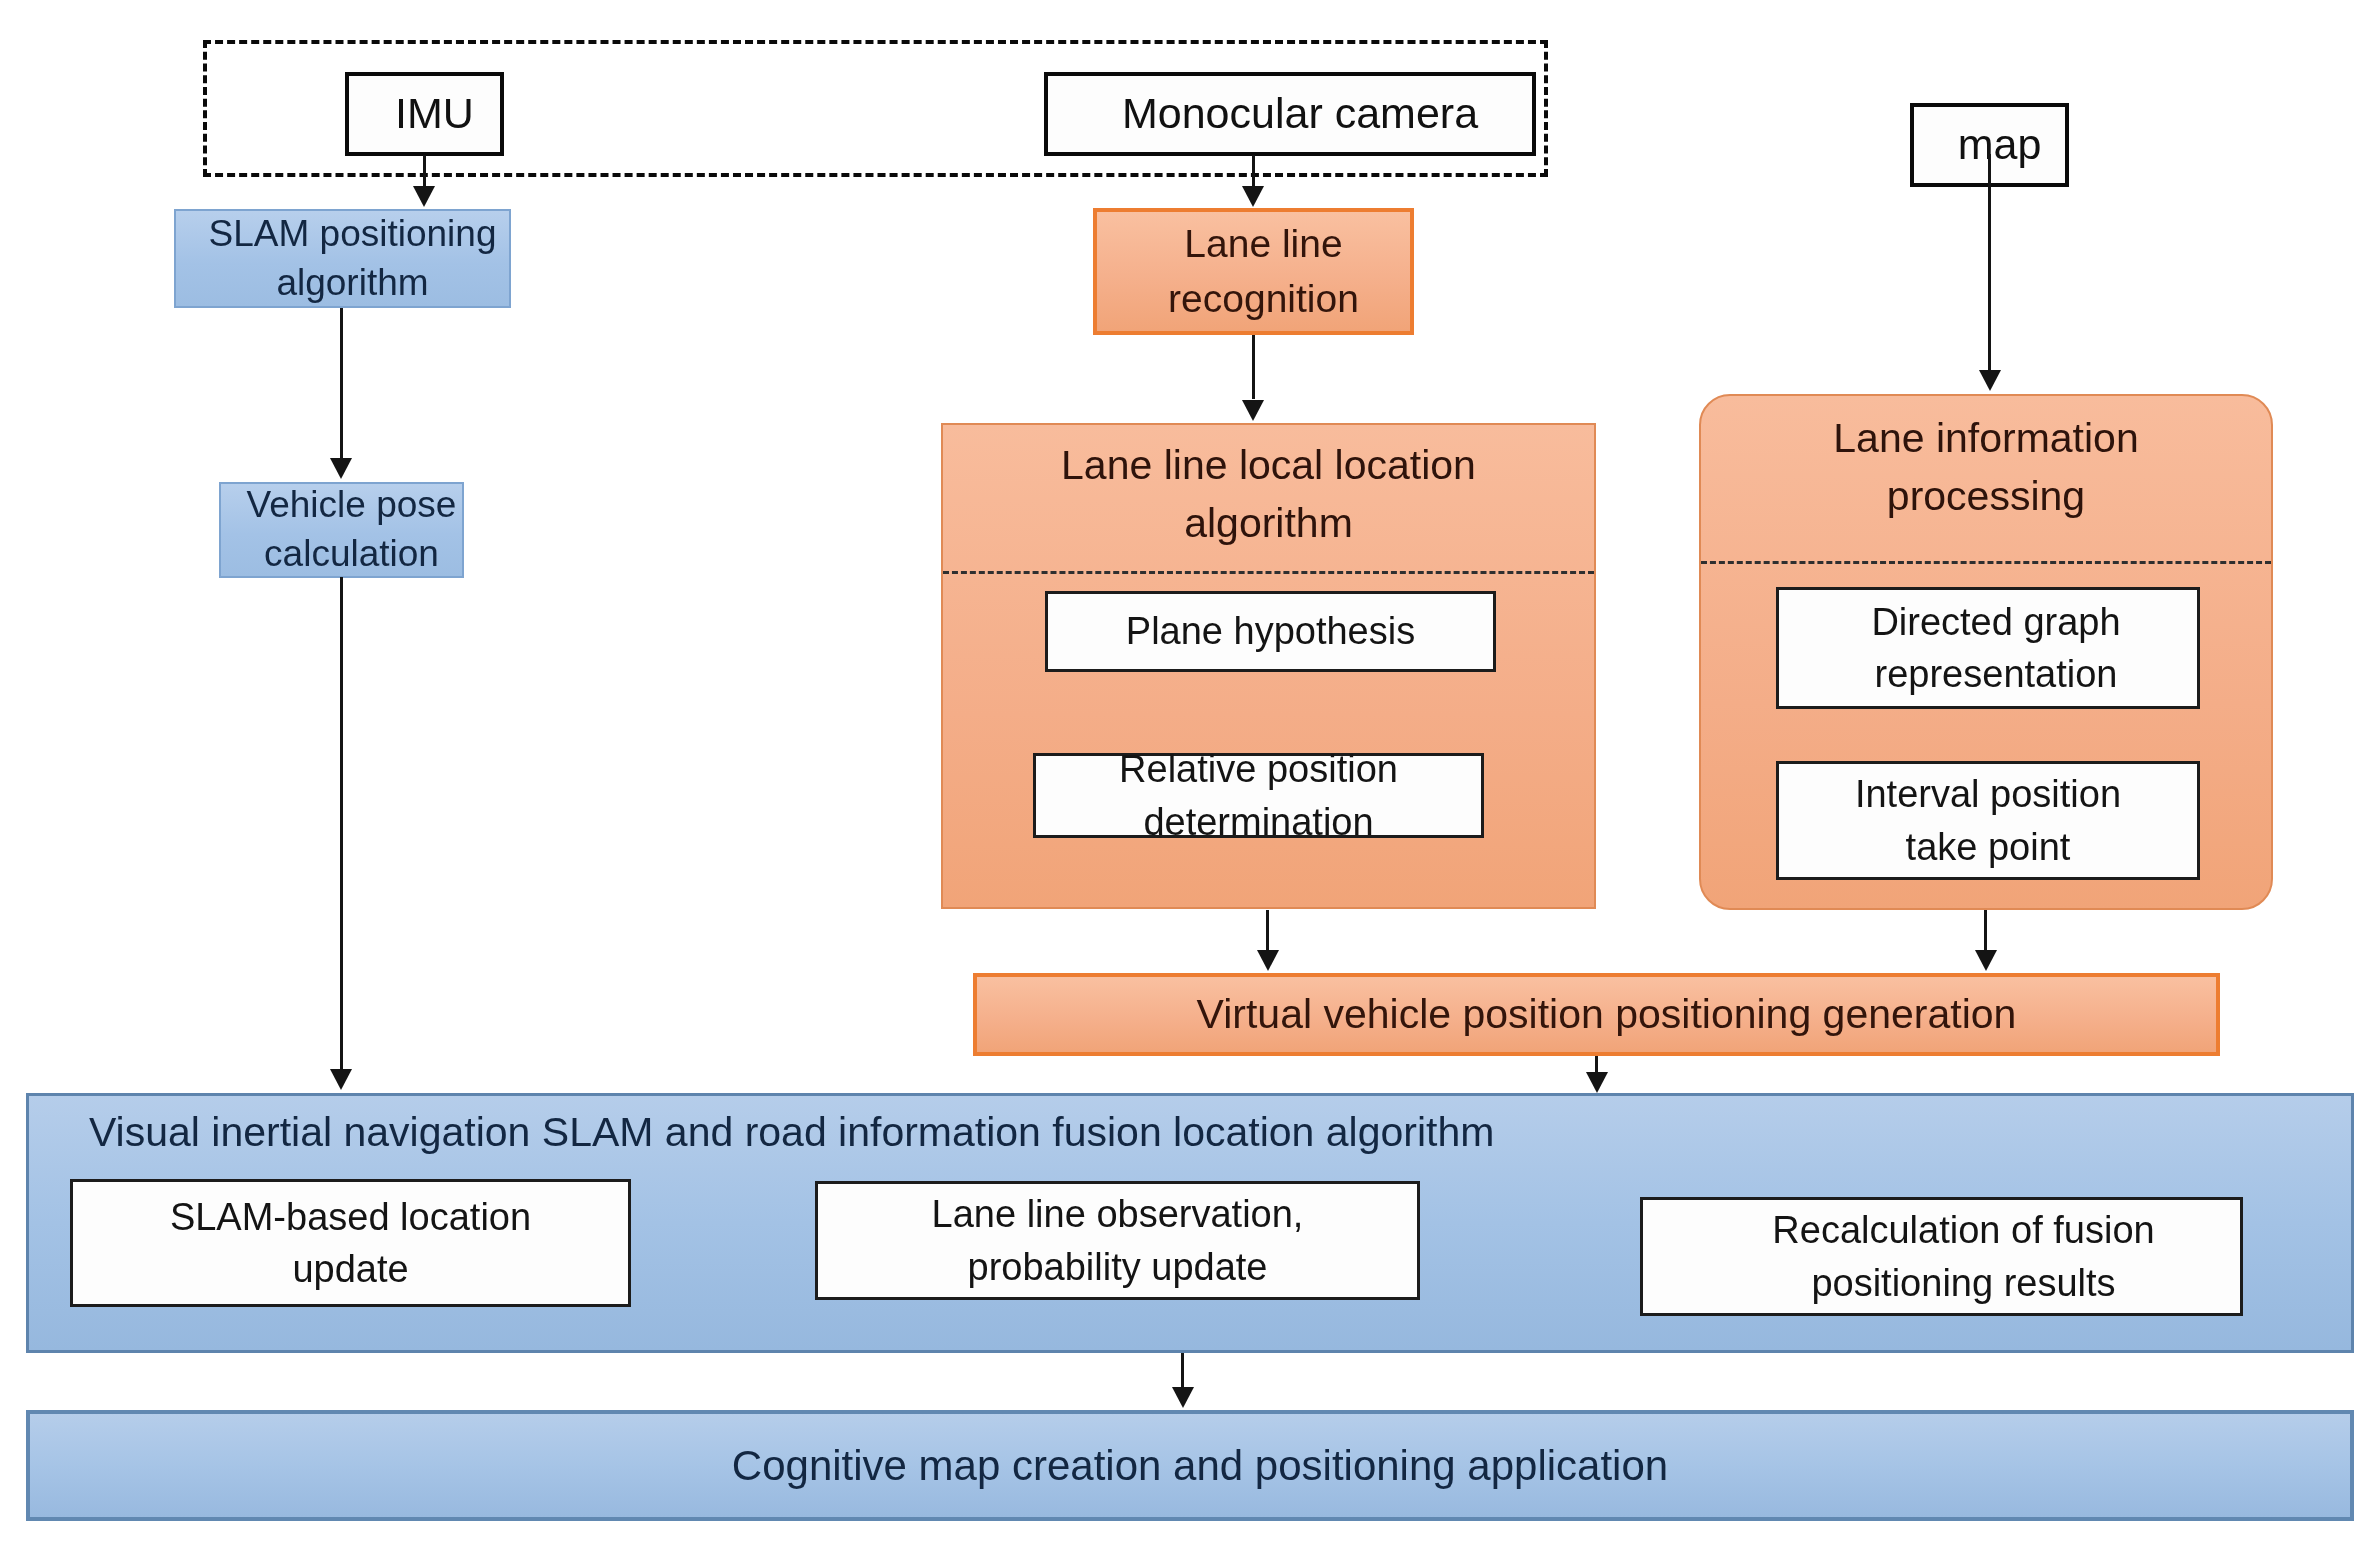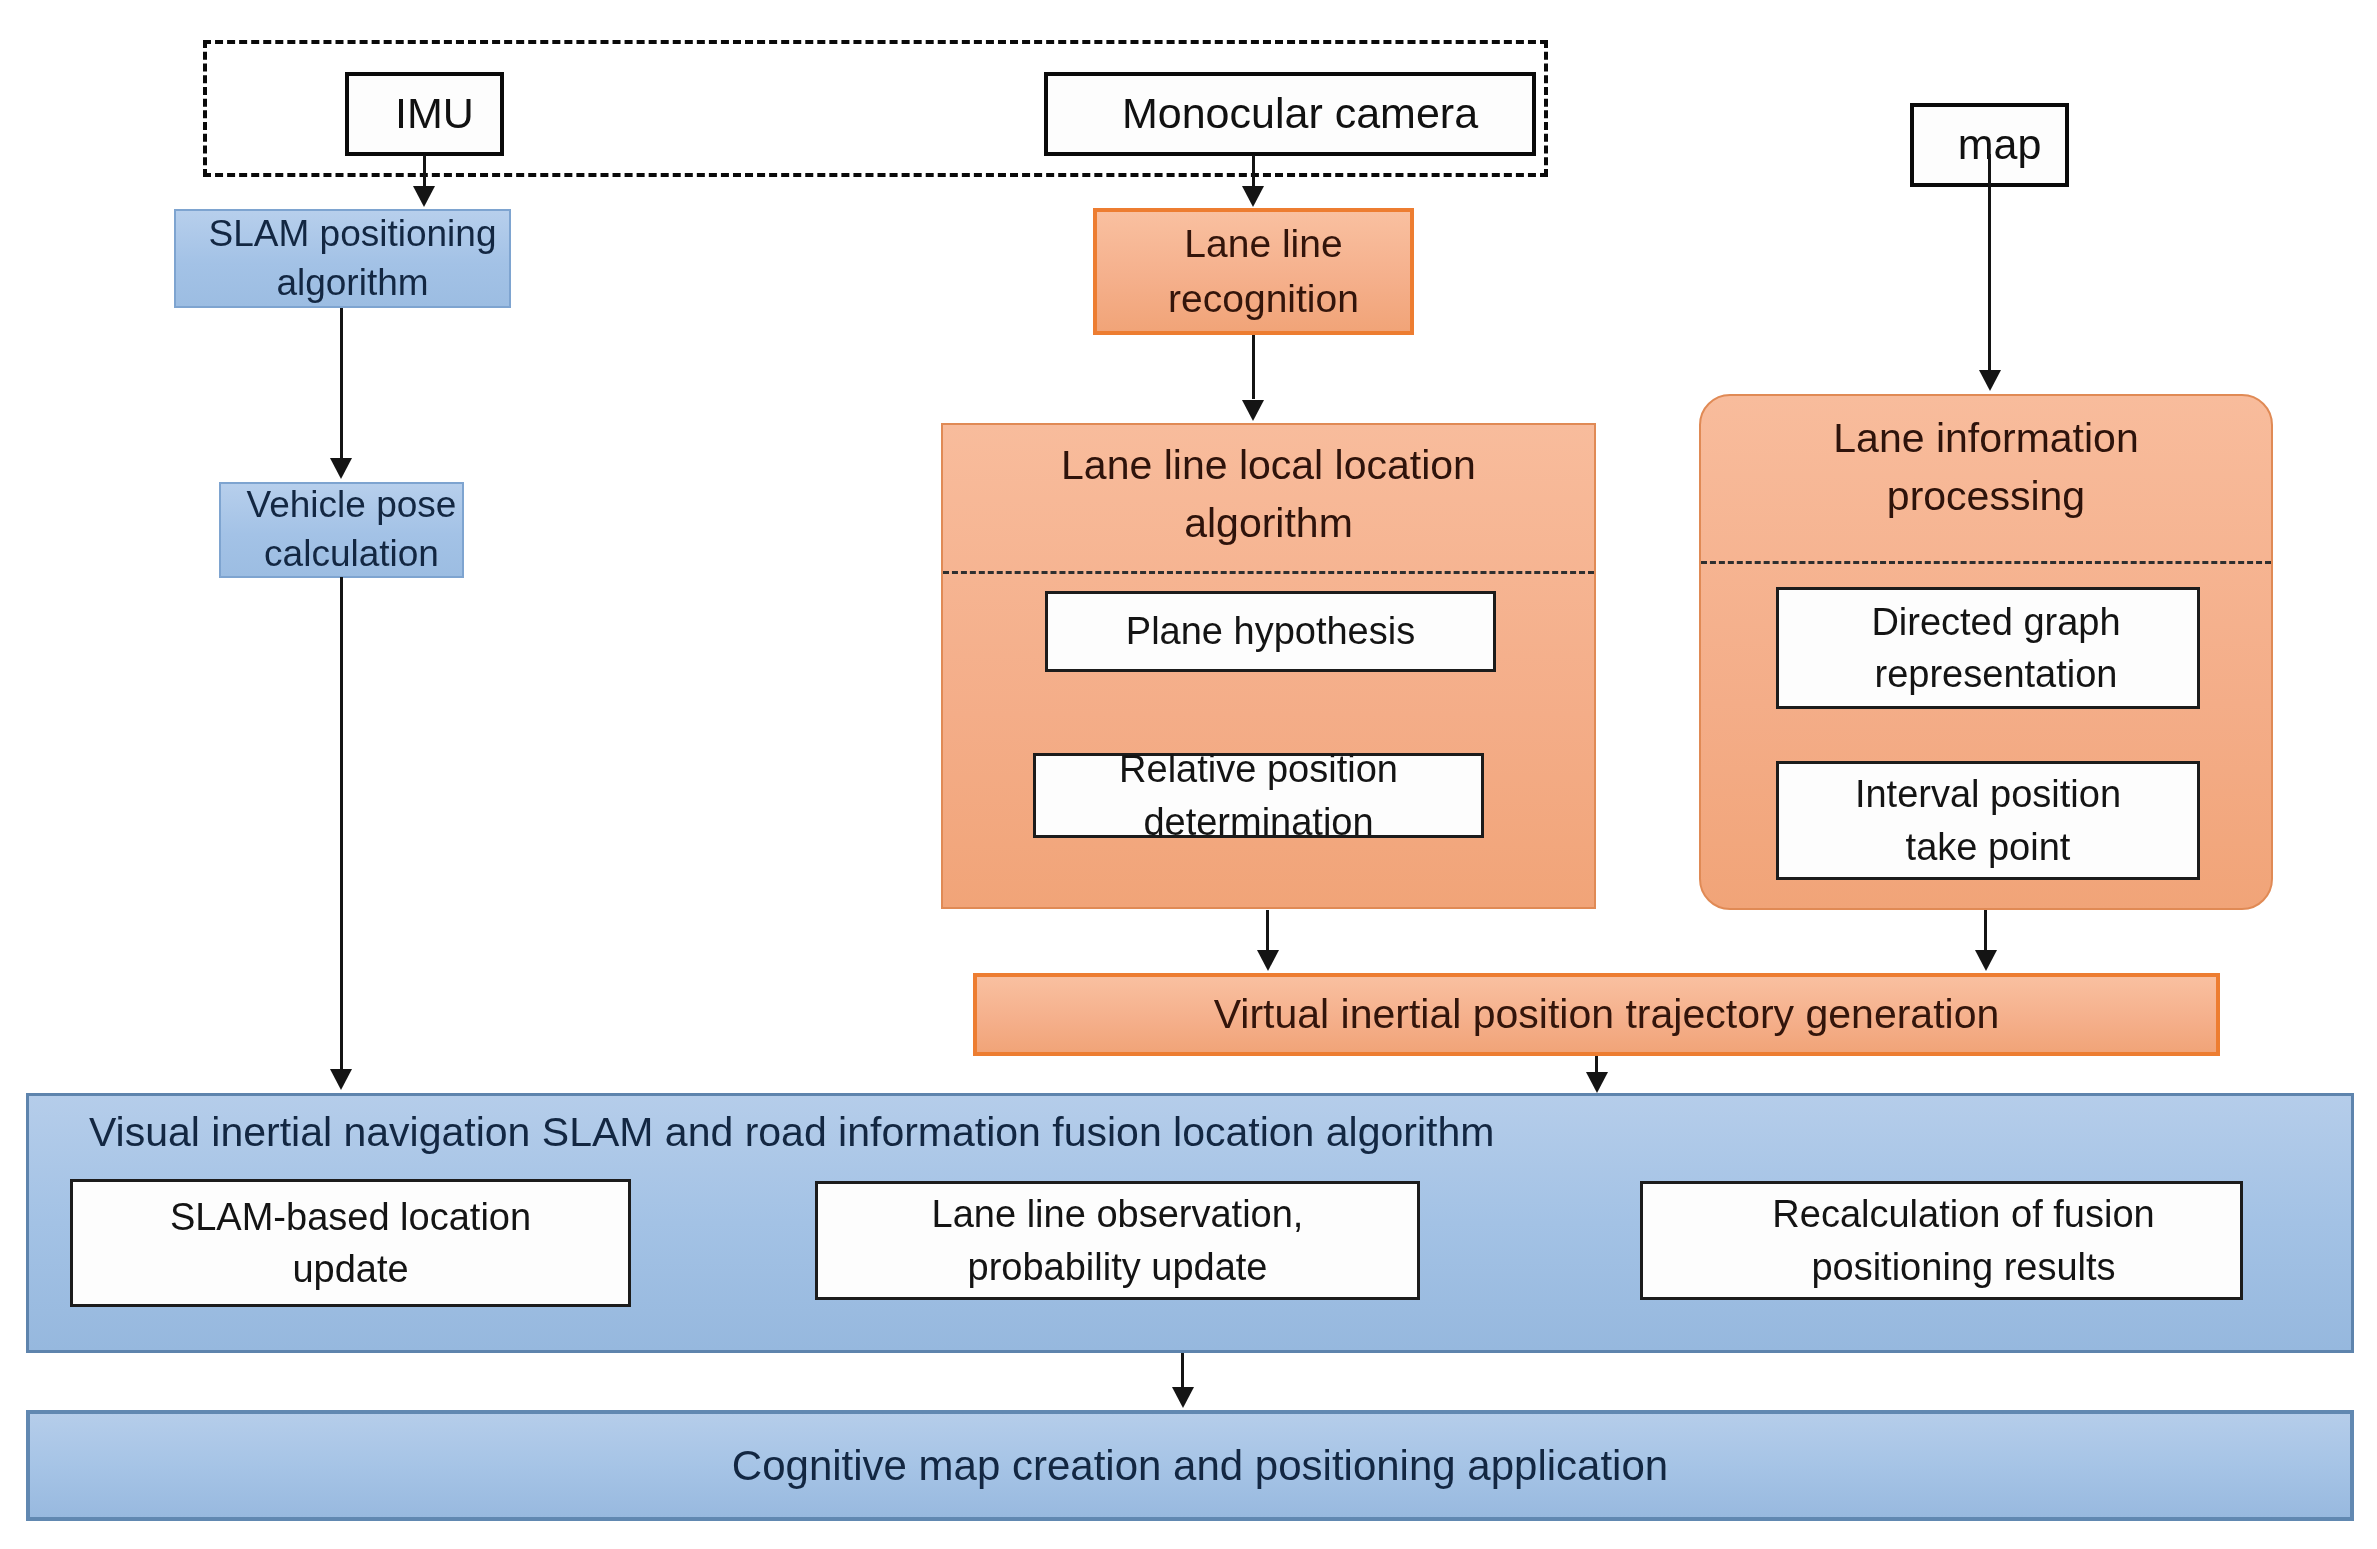--- a/index.html
+++ b/index.html
@@ -122,32 +122,32 @@
     <div class="panel-divider" style="top:165px;"></div>
     <div class="white-sub" style="left:75px;top:191px;width:424px;height:122px;padding-left:16px;">
       <span class="wlimit" style="max-width:342px;">Directed graph representation</span>
     </div>
     <div class="white-sub" style="left:75px;top:365px;width:424px;height:119px;">
       <span class="wlimit" style="max-width:302px;">Interval position take point</span>
     </div>
   </div>
 
   <div class="box orange-sm" style="left:973px;top:973px;width:1247px;height:83px;font-size:41px;">
-    <span>Virtual inertial position trajectory generation</span>
+    <span>Virtual vehicle position positioning generation</span>
   </div>
 
   <div class="blue-panel" style="left:26px;top:1093px;width:2328px;height:260px;">
     <div class="fusion-title">Visual inertial navigation SLAM and road information fusion location algorithm</div>
     <div class="white-sub" style="left:41px;top:83px;width:561px;height:128px;">
       <span class="wlimit" style="max-width:382px;">SLAM-based location update</span>
     </div>
     <div class="white-sub" style="left:786px;top:85px;width:605px;height:119px;">
       <span class="wlimit" style="max-width:446px;">Lane line observation, probability update</span>
     </div>
-    <div class="white-sub" style="left:1611px;top:85px;width:603px;height:119px;padding-left:44px;">
+    <div class="white-sub" style="left:1611px;top:101px;width:603px;height:119px;padding-left:44px;">
       <span class="wlimit" style="max-width:446px;">Recalculation of fusion positioning results</span>
     </div>
   </div>
 
   <div class="box cognitive" style="left:26px;top:1410px;width:2328px;height:111px;">
     <span>Cognitive map creation and positioning application</span>
   </div>
 
   <div class="aline" style="left:423px;top:155px;height:31px;"></div>
   <div class="ahead" style="left:413px;top:186px;"></div>

